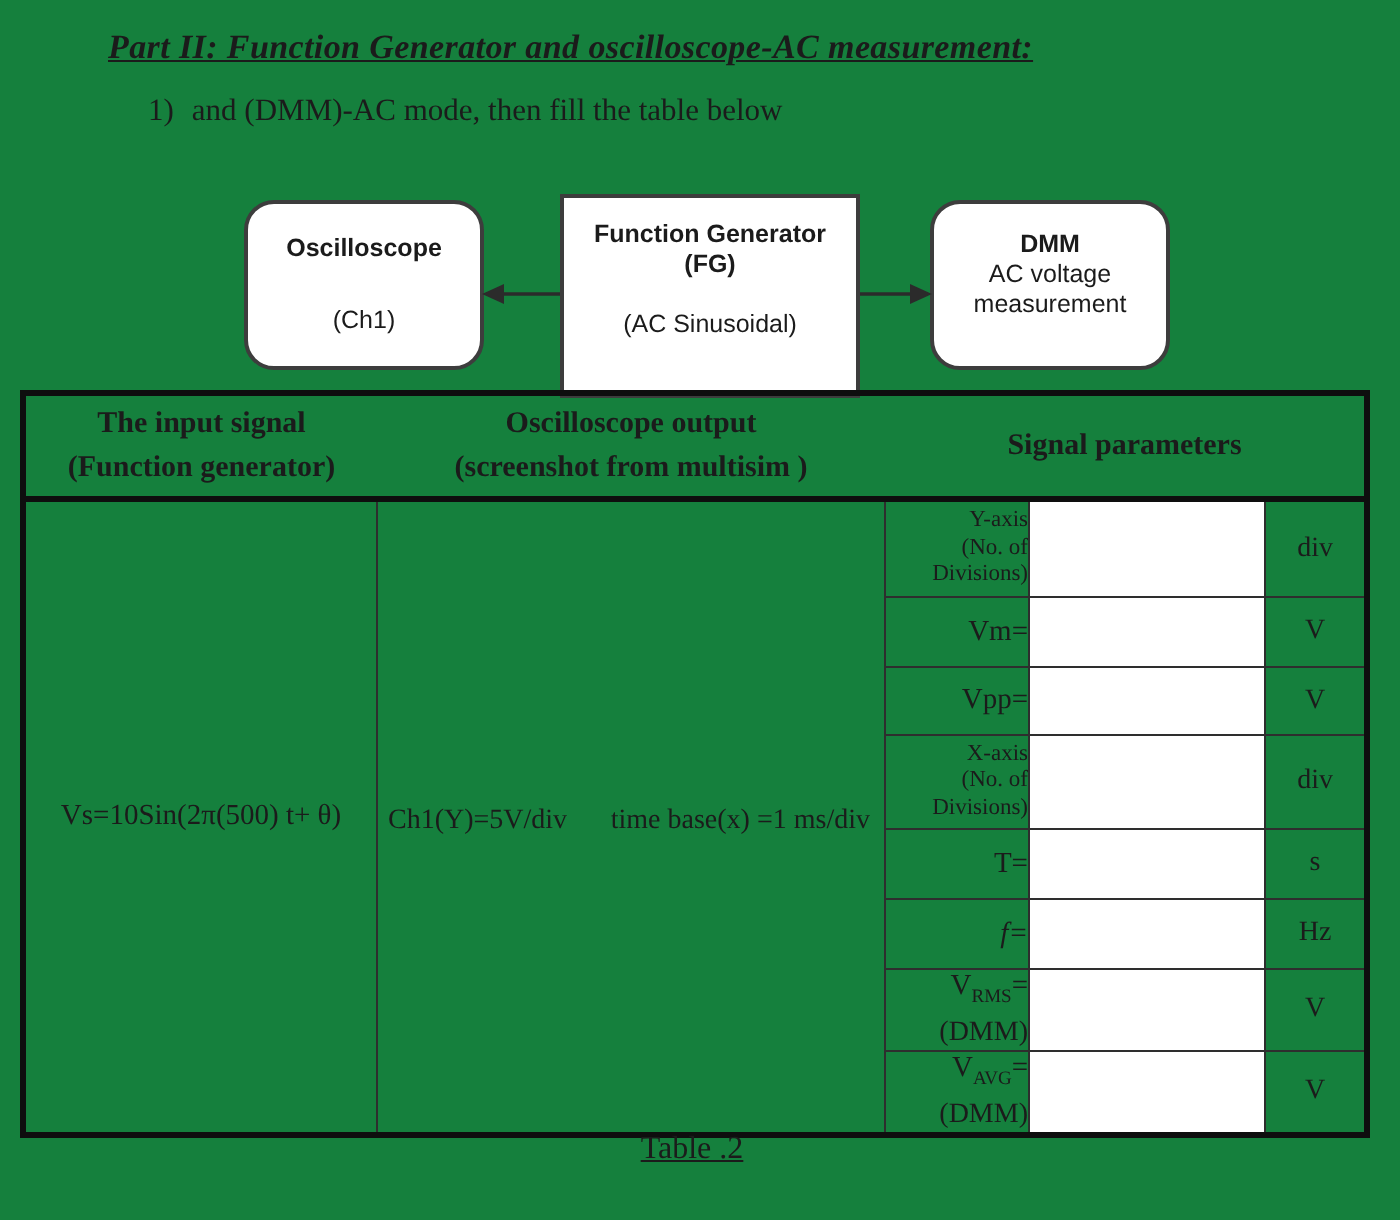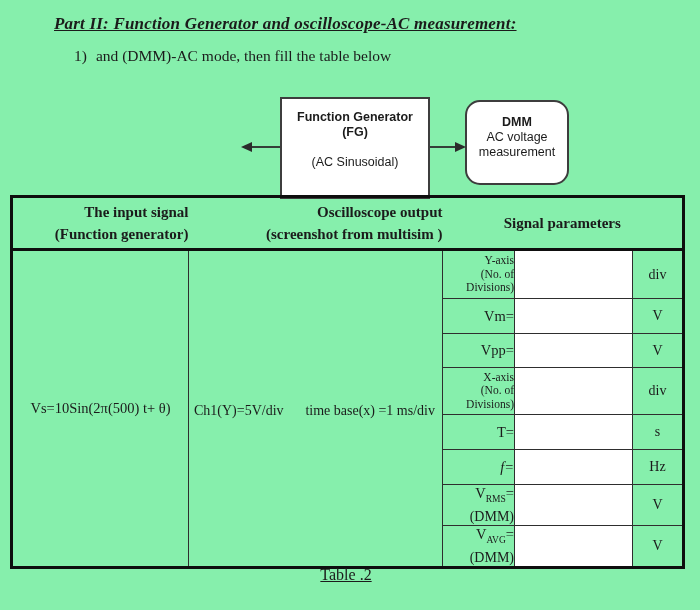--- a/index.html
+++ b/index.html
@@ -1,17 +1,17 @@
 <!DOCTYPE html>
 <html><head>
 <meta charset="utf-8">
 <style>
   html,body{margin:0;padding:0;background:#e8e8e8;}
   .sheet{
-    position:relative;width:700px;height:610px;background:#86efac;
+    position:relative;width:700px;height:610px;background:#15803d;
     font-family:"Liberation Serif", serif;color:#1b1b1b;overflow:hidden;
     margin:0 auto;
   }
   
   .doc-title{
     position:absolute;left:54px;top:14px;
     font-size:17px;font-weight:bold;font-style:italic;
     text-decoration:underline;letter-spacing:.2px;white-space:nowrap;
   }
   .instruction{
@@ -20,39 +20,39 @@
   }
   .instruction .num{flex:0 0 auto;}
   
   .diagram-box{
     position:absolute;border:2px solid #3d3d3d;background:#fff;
     font-family:"Liberation Sans", sans-serif;text-align:center;
     box-sizing:border-box;font-size:12.5px;line-height:15px;
   }
   .box-osc{left:122px;top:100px;width:120px;height:85px;border-radius:15px;padding-top:15px;}
   .box-fg{left:280px;top:97px;width:150px;height:102px;border-radius:0;padding-top:11px;}
-  .box-dmm{left:465px;top:100px;width:104px;height:85px;border-radius:15px;padding-top:13px;}
+  .box-dmm{left:465px;top:100px;width:120px;height:85px;border-radius:15px;padding-top:13px;}
   .b-title{font-weight:bold;display:block;}
   .b-sub{display:block;}
   .box-osc .b-sub{margin-top:21px;}
   .box-fg .b-sub{margin-top:15px;}
   .box-dmm .b-sub{}
   .arrow-layer{position:absolute;left:0;top:0;pointer-events:none;}
   
   .tbl-wrap{position:absolute;left:10px;top:195px;}
   table.main{
     border-collapse:collapse;table-layout:fixed;width:672px;
     border:3px solid #0e0e0e;
   }
   table.main th{
     border:0;border-bottom:3px solid #0e0e0e;
     font-size:15px;font-weight:bold;text-align:center;vertical-align:middle;
     padding:0;height:50px;line-height:22px;
   }
-  table.main th span{display:block;text-align:right;}
+  table.main th span{display:block;}
   table.main td{
     border:1.6px solid #2e2e2e;padding:0;vertical-align:middle;
   }
   td.signal-cell{
     vertical-align:top;text-align:center;font-size:14.5px;padding-top:15px;
   }
   td.scope-cell{vertical-align:top;font-size:14px;}
   .scope-line{display:flex;justify-content:space-between;padding:5px 7px 0 5px;}
   td.p-label{text-align:right;font-size:14.5px;}
   td.p-label .sm{display:block;font-size:11.5px;line-height:13.5px;}
@@ -74,20 +74,24 @@
 
   <div class="doc-title">Part II: Function Generator and oscilloscope-AC measurement:</div>
 
   <div class="instruction">
     <span class="num">1)</span>
     <div>
       <div>and (DMM)-AC mode, then fill the table below</div>
     </div>
   </div>
 
+  <div class="diagram-box box-osc">
+    <span class="b-title">Oscilloscope</span>
+    <span class="b-sub">(Ch1)</span>
+  </div>
   <div class="diagram-box box-fg">
     <span class="b-title">Function Generator</span>
     <span class="b-title">(FG)</span>
     <span class="b-sub">(AC Sinusoidal)</span>
   </div>
   <div class="diagram-box box-dmm">
     <span class="b-title">DMM</span>
     <span class="b-sub">AC voltage</span>
     <span class="b-sub">measurement</span>
   </div>

